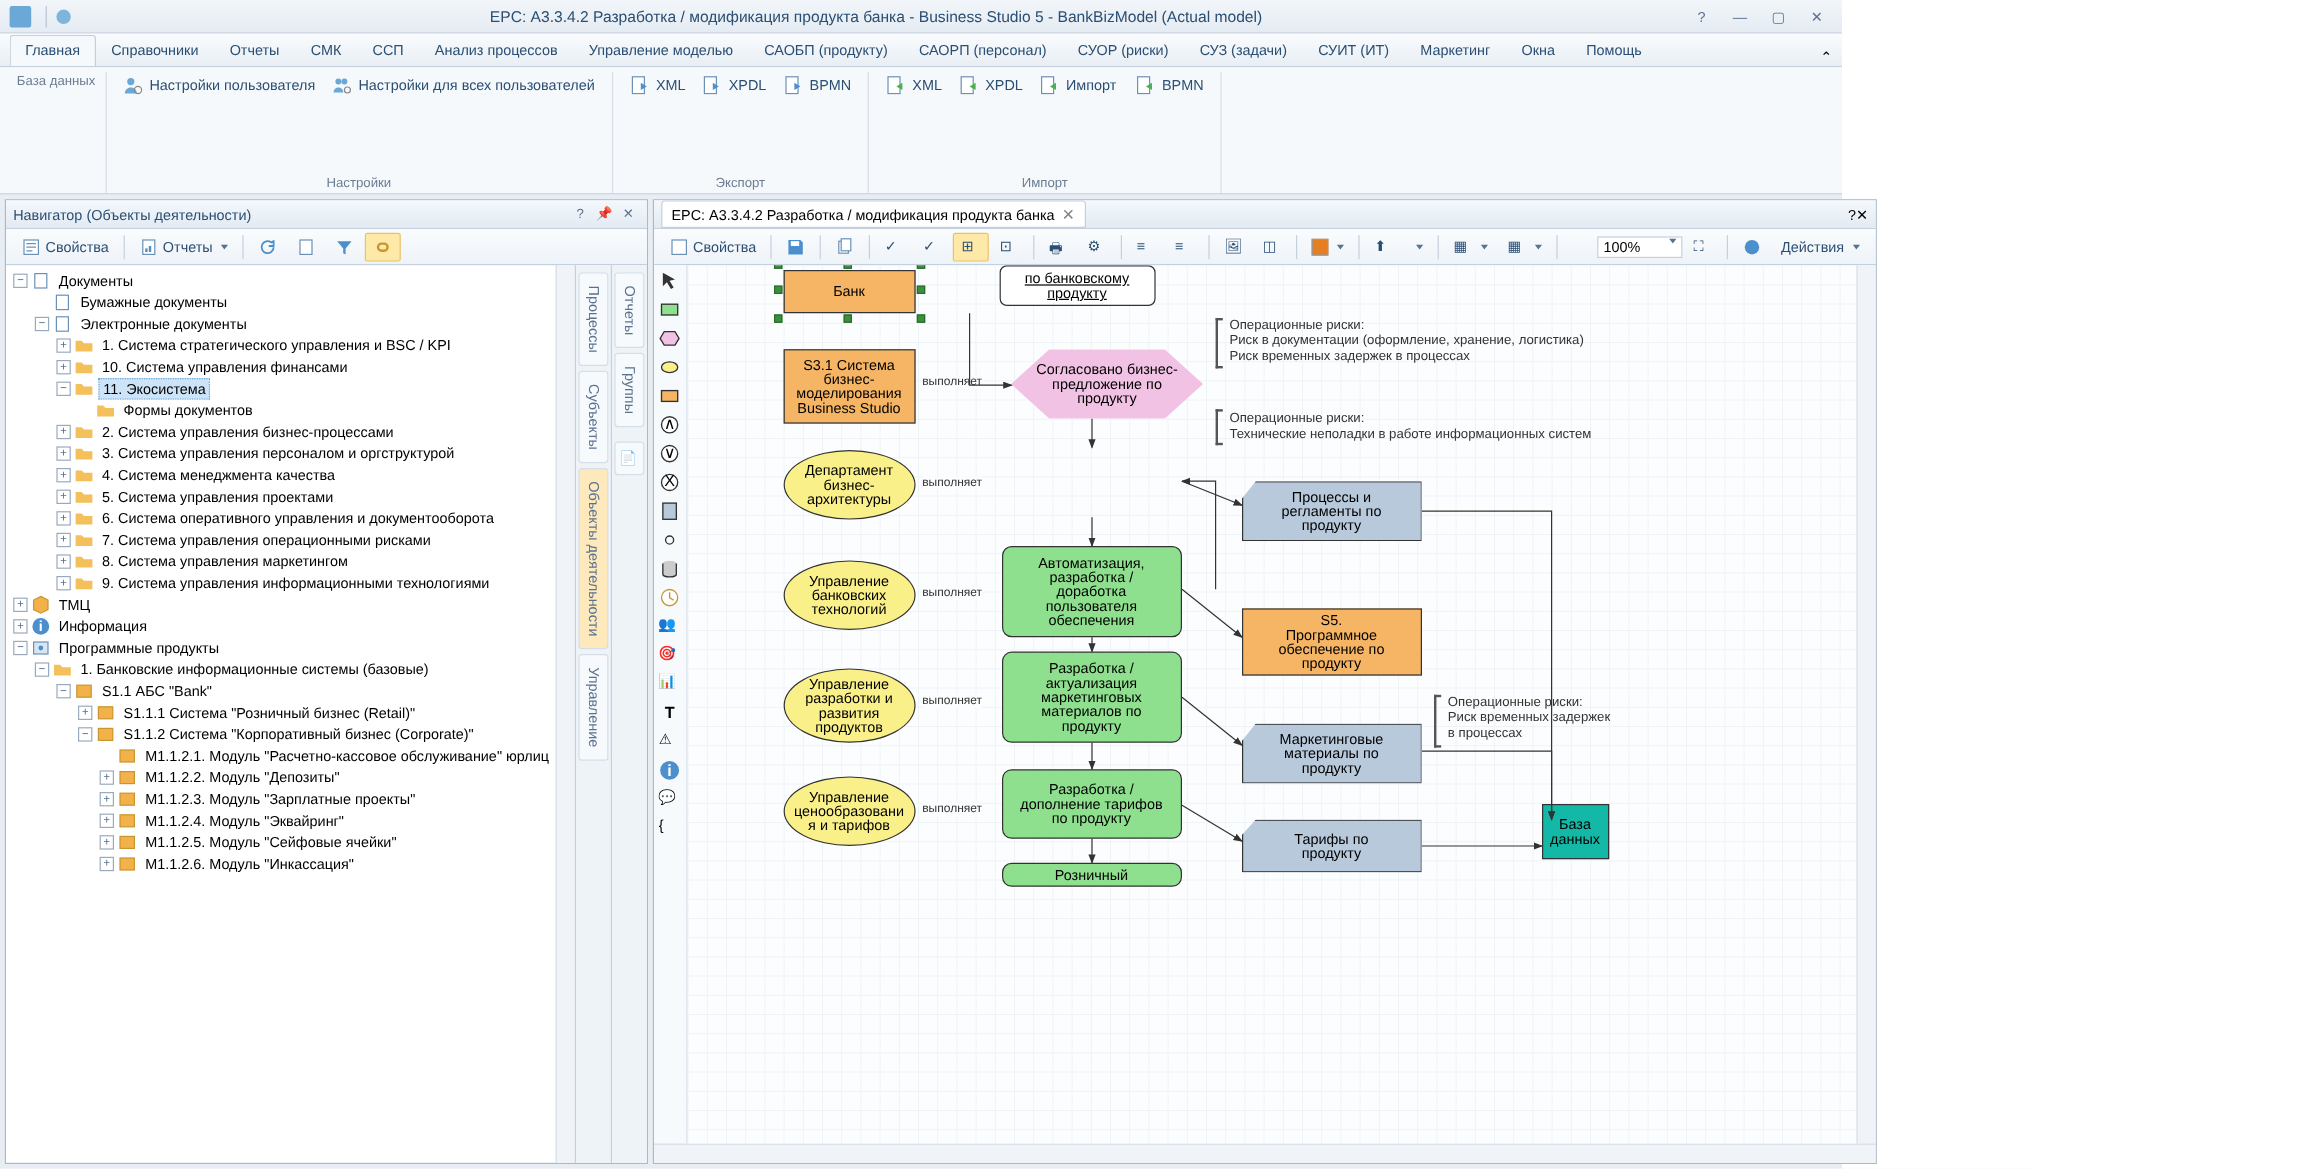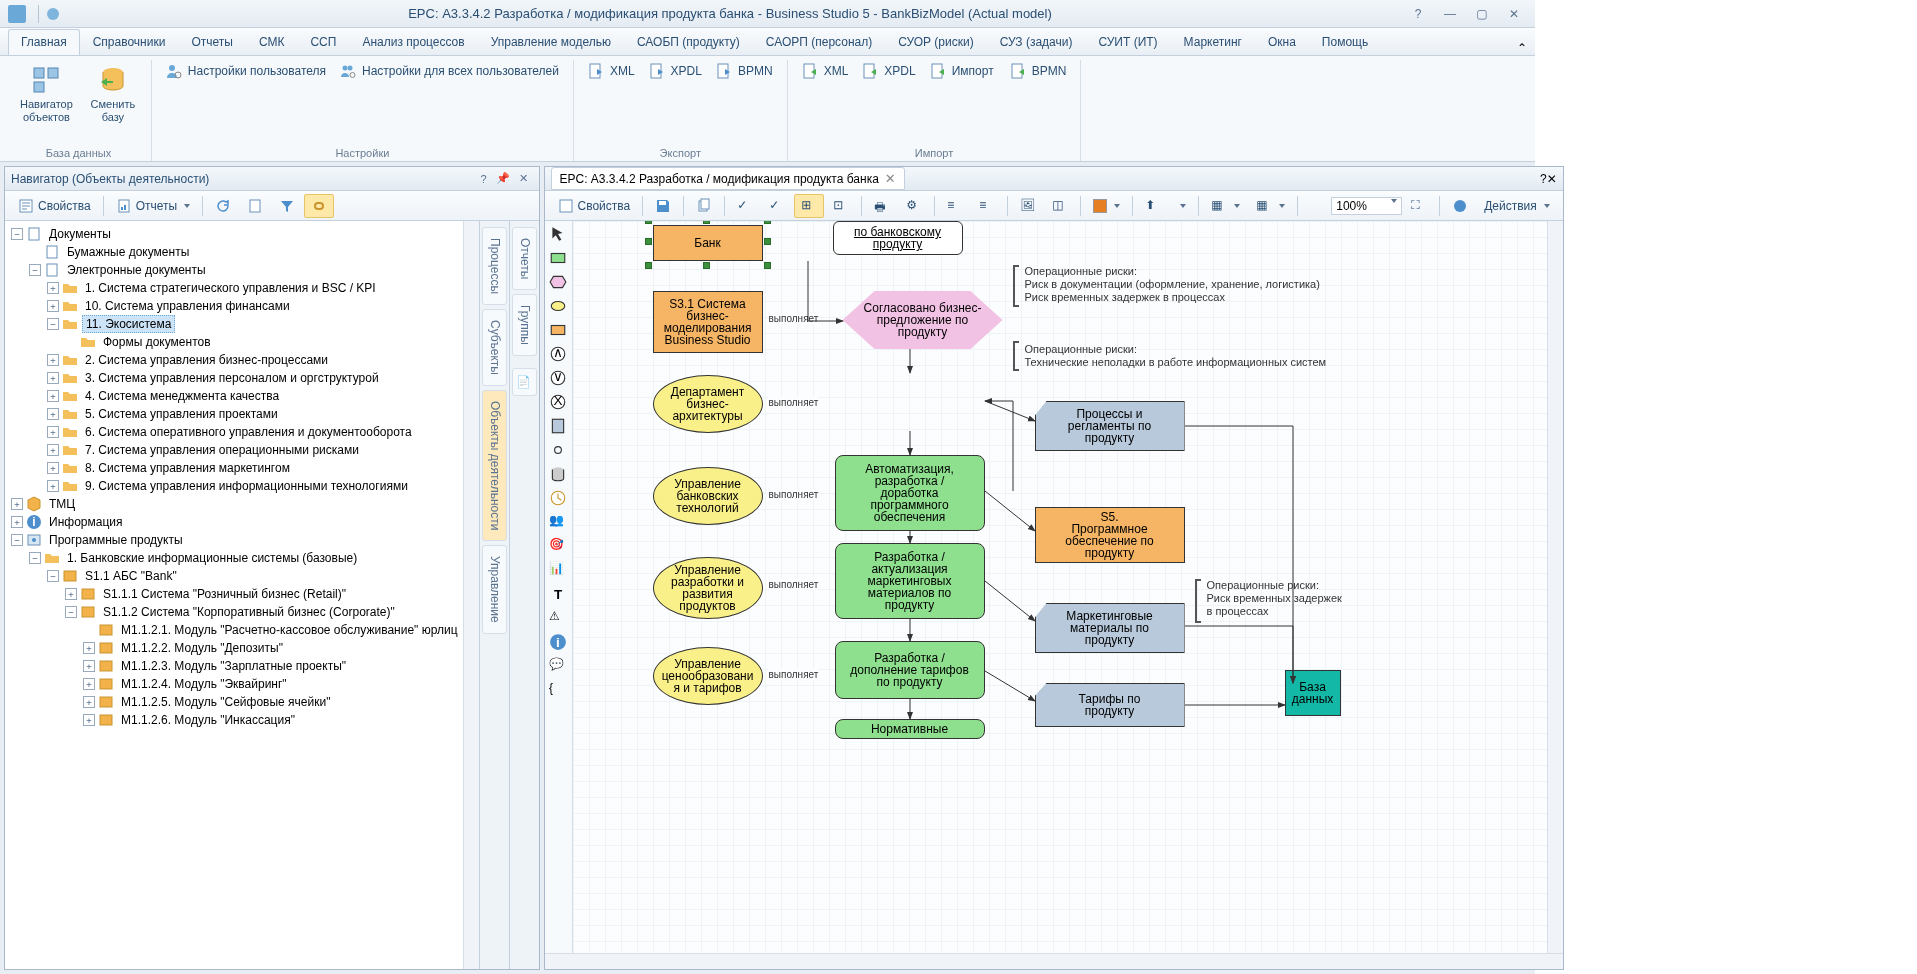--- a/index.html
+++ b/index.html
@@ -110,44 +110,20 @@
     <div class="menu-tab">СУИТ (ИТ)</div>
     <div class="menu-tab">Маркетинг</div>
     <div class="menu-tab">Окна</div>
     <div class="menu-tab">Помощь</div>
     <div style="flex:1"></div>
     <div class="win-btn">⌃</div>
   </div>
 
   <div class="ribbon">
     <div class="ribbon-group">
-      <div class="body">
-        <div class="big-btn">
-          <div class="ico">
-              <svg viewBox="0 0 32 32">
-                <rect x="4" y="4" width="10" height="10" fill="#9cc4e4" stroke="#5286b3"></rect>
-                <rect x="18" y="4" width="10" height="10" fill="#9cc4e4" stroke="#5286b3"></rect>
-                <rect x="4" y="18" width="10" height="10" fill="#9cc4e4" stroke="#5286b3"></rect>
-              </svg>
-            </div>
-          <span style="white-space:pre-line">Навигатор
-объектов</span>
-        </div>
-        <div class="big-btn">
-          <div class="ico">
-              <svg viewBox="0 0 32 32">
-                <ellipse cx="16" cy="8" rx="10" ry="4" fill="#f3c05c"></ellipse>
-                <path d="M6 8v14c0 2.2 4.5 4 10 4s10-1.8 10-4V8" fill="#f3c05c" stroke="#c9952e"></path>
-                <path d="M4 18 l6 -4 v3 h6 v2 h-6 v3 z" fill="#4caf50"></path>
-              </svg>
-            </div>
-          <span style="white-space:pre-line">Сменить
-базу</span>
-        </div>
-      </div>
       <div class="label">База данных</div>
     </div>
     <div class="ribbon-group">
       <div class="body">
         <div class="col">
           <div class="small-btn">
             <div class="ico">
                 <svg viewBox="0 0 16 16">
                   <circle cx="6" cy="5" r="3" fill="#6aa8d8"></circle>
                   <path d="M1 15c0-3 2.2-5 5-5s5 2 5 5" fill="#6aa8d8"></path>
@@ -858,21 +834,21 @@
           <div class="shape oval" style="left:80px;top:246px;width:110px;height:58px;">
               <span style="white-space:pre-line">Управление
 банковских
 технологий</span>
             </div>
           <div class="edge-label" style="left:196px;top:268px;">выполняет</div>
           <div class="shape rect-green" style="left:262px;top:234px;width:150px;height:76px;">
               <span style="white-space:pre-line">Автоматизация,
 разработка /
 доработка
-программного
+пользователя
 обеспечения</span>
             </div>
           <div class="shape rect-orange" style="left:462px;top:286px;width:150px;height:56px;">
               <span style="white-space:pre-line">S5.
 Программное
 обеспечение по
 продукту</span>
             </div>
 
           <div class="shape oval" style="left:80px;top:336px;width:110px;height:62px;">
@@ -909,21 +885,21 @@
               <span style="white-space:pre-line">Разработка /
 дополнение тарифов
 по продукту</span>
             </div>
           <div class="shape rect-blue" style="left:462px;top:462px;width:150px;height:44px;clip-path:polygon(0 30%,8% 0,100% 0,100% 100%,0 100%)">
               <span style="white-space:pre-line">Тарифы по
 продукту</span>
             </div>
 
           <div class="shape rect-green" style="left:262px;top:498px;width:150px;height:20px;">
-              <span>Нормативные</span>
+              <span>Розничный</span>
             </div>
           <div class="shape" style="left:712px;top:449px;width:56px;height:46px;background:#14b8a6;font-size:10px;">
               <span style="white-space:pre-line">База
 данных</span>
             </div>
 
           <svg style="position:absolute;left:0;top:0;width:100%;height:100%;pointer-events:none">
             <defs>
                 <marker id="ah" markerWidth="8" markerHeight="8" refX="7" refY="3" orient="auto">
                   <path d="M0 0L8 3L0 6z" fill="#333"></path>

